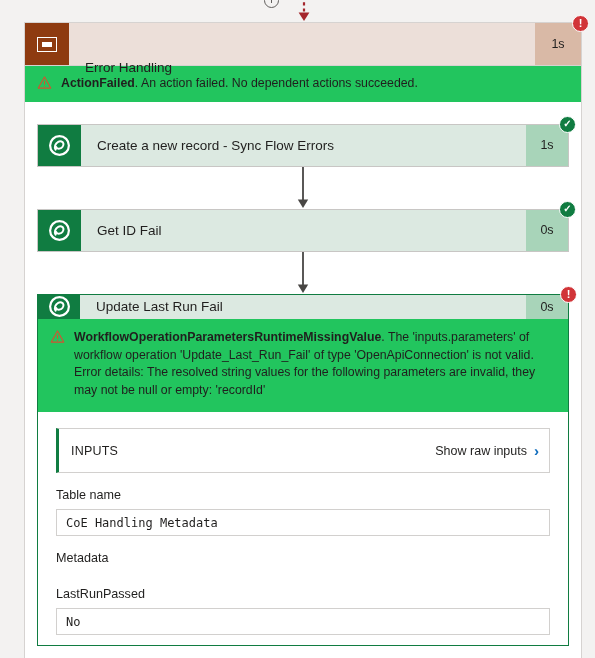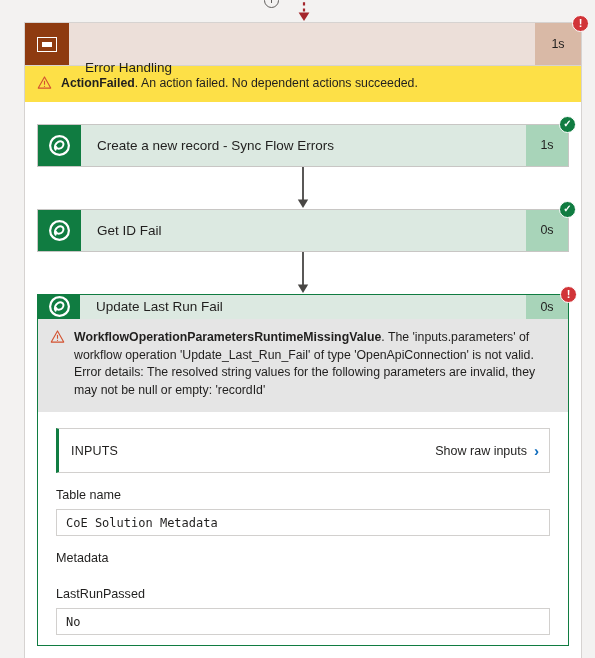--- a/index.html
+++ b/index.html
@@ -114,21 +114,21 @@
   .badge span {
     color: #ffffff;
     font-size: 11px;
     font-weight: bold;
     line-height: 1;
   }
   .badge.ok span { font-size: 10px; }
 
   
   .error-strip {
-    background: #fde047;
+    background: #22c55e;
     display: flex;
     padding: 9px 12px 9px 12px;
     gap: 9px;
     margin-left: -1px; margin-right: -1px;
     border-left: 1px solid #d6d3d1;
     border-right: 1px solid #d6d3d1;
   }
   .warn-tri { flex: 0 0 15px; padding-top: 1px; }
   .error-text {
     font-size: 12.3px;
@@ -187,21 +187,21 @@
     border: 1.5px solid #107c41;
     background: #ffffff;
   }
   .expanded .action-card {
     border: none;
     height: 24px;
   }
   .expanded .action-icon { flex: 0 0 42px; }
 
   .expanded-error {
-    background: #e5e5e5;
+    background: #22c55e;
     display: flex;
     padding: 10px 14px 12px 12px;
     gap: 9px;
   }
 
   .inputs-body { padding: 16px 18px 10px 18px; }
 
   .inputs-header {
     display: flex;
     align-items: center;
@@ -364,21 +364,21 @@
         <div class="inputs-header">
           <div class="inputs-label">INPUTS</div>
           <div class="raw-link">
             <span>Show raw inputs</span>
             <span class="raw-chevron">›</span>
           </div>
         </div>
 
         <div class="field-block">
           <div class="field-label">Table name</div>
-          <div class="field-value">CoE Solution Metadata</div>
+          <div class="field-value">CoE Handling Metadata</div>
         </div>
 
         <div class="field-block">
           <div class="field-label">Metadata</div>
         </div>
 
         <div class="field-block">
           <div class="field-label">LastRunPassed</div>
           <div class="field-value">No</div>
         </div>

